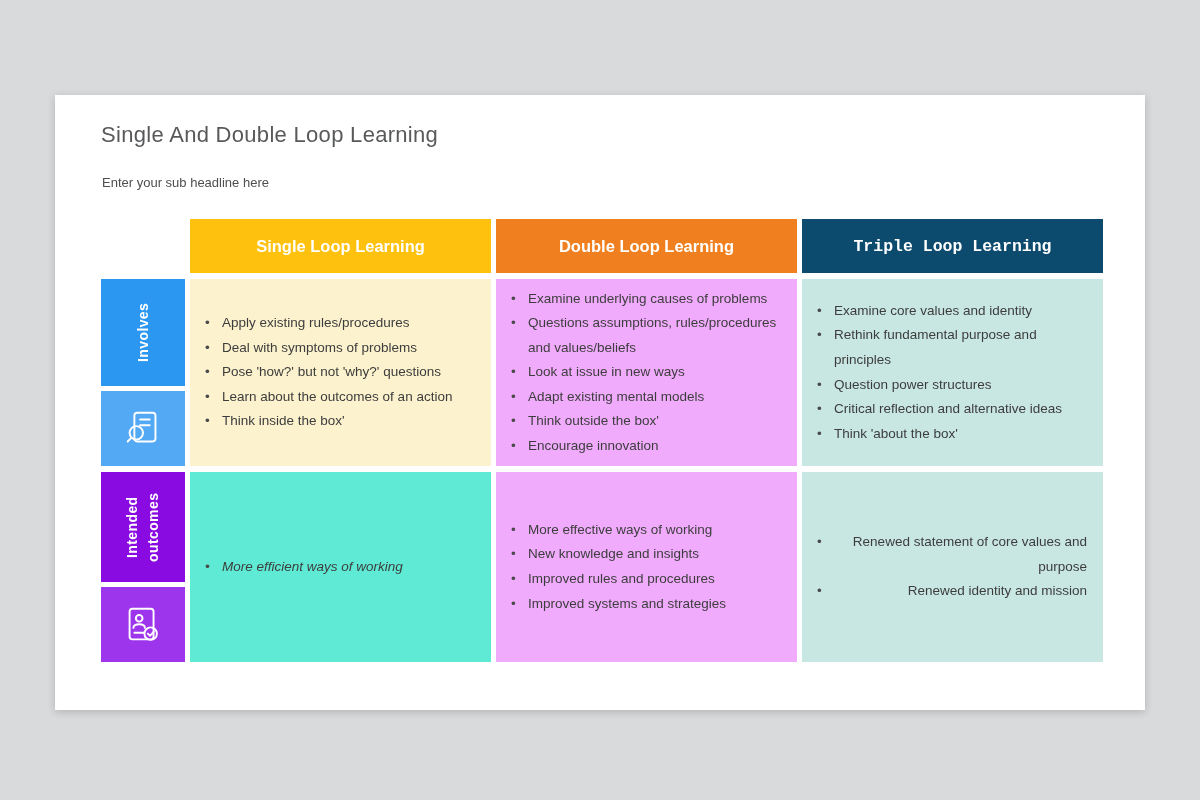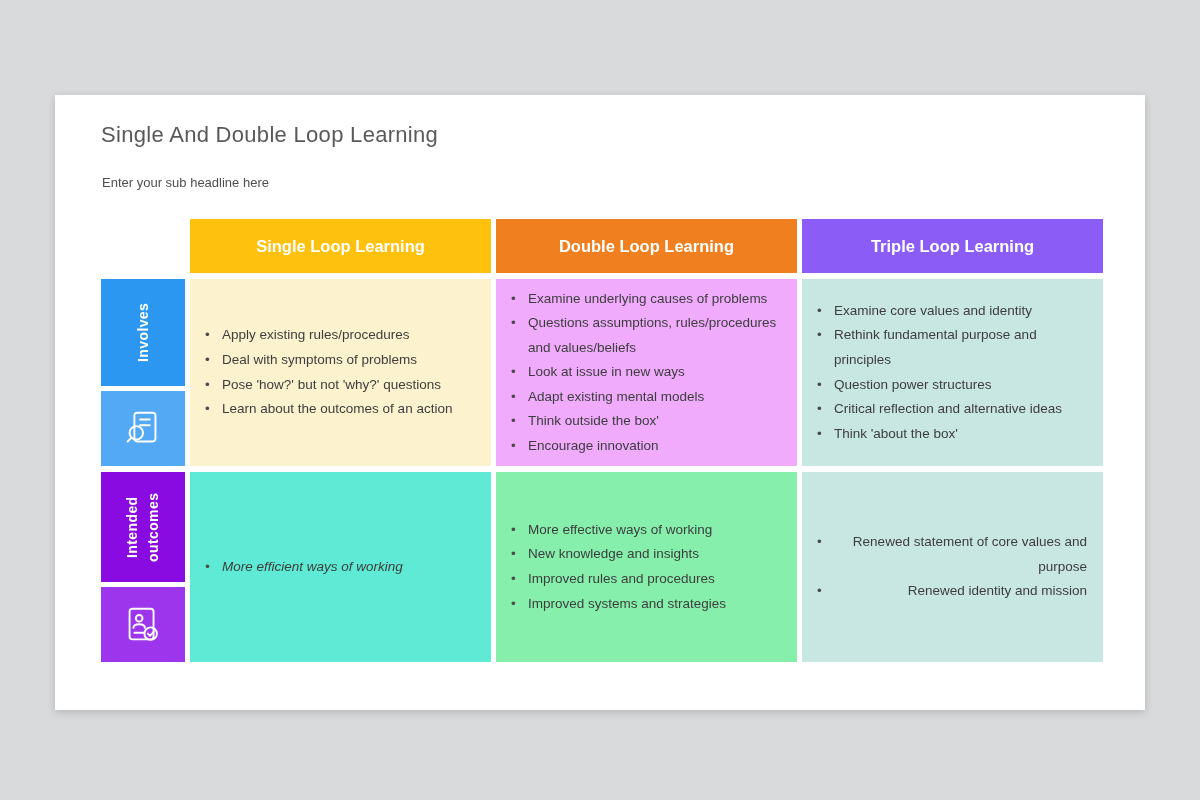--- a/index.html
+++ b/index.html
@@ -104,40 +104,41 @@
 <div class="slide">
 
   <div class="title">Single And Double Loop Learning</div>
   <div class="subtitle">Enter your sub headline here</div>
 
   <div class="grid">
 
     <div class="corner"></div>
     <div class="col-header" style="background: rgb(254, 193, 13);">Single Loop Learning</div>
     <div class="col-header" style="background: rgb(240, 128, 31);">Double Loop Learning</div>
-    <div class="col-header" style="background: #8b5cf6;">Triple Loop Learning</div>
+    <div class="col-header" style="background: #0c4a6e; font-family: Liberation Mono, monospace;">Triple Loop Learning</div>
 
     <div class="row-label">
       <div class="label-text" style="background: rgb(43, 151, 241);">Involves</div>
       <div class="label-icon" style="background: rgb(84, 169, 245);">
         <svg width="46" height="46" viewBox="0 0 48 48" fill="none" stroke="#ffffff" stroke-width="2" stroke-linecap="round" stroke-linejoin="round">
           <rect x="15" y="7" width="22" height="30" rx="3"></rect>
           <line x1="21" y1="14" x2="31" y2="14"></line>
           <line x1="21" y1="20" x2="31" y2="20"></line>
           <circle cx="17" cy="28" r="7"></circle>
           <line x1="12" y1="33" x2="8" y2="37"></line>
         </svg>
       </div>
     </div>
     <div class="cell" style="background: rgb(252, 242, 206);">
         <ul>
           <li>Apply existing rules/procedures</li>
           <li>Deal with symptoms of problems</li>
           <li>Pose 'how?' but not 'why?' questions</li>
           <li>Learn about the outcomes of an action</li>
+          <li>Think inside the box'</li>
         </ul>
       </div>
     <div class="cell" style="background: #f0abfc;">
         <ul>
           <li>Examine underlying causes of problems</li>
           <li>Questions assumptions, rules/procedures and values/beliefs</li>
           <li>Look at issue in new ways</li>
           <li>Adapt existing mental models</li>
           <li>Think outside the box'</li>
           <li>Encourage innovation</li>
@@ -164,21 +165,21 @@
           <circle cx="32" cy="33" r="6.5"></circle>
           <path d="M29 33 l2.3 2.3 l4 -4.3"></path>
         </svg>
       </div>
     </div>
     <div class="cell" style="background: #5eead4; font-style: italic;">
         <ul>
           <li>More efficient ways of working</li>
         </ul>
       </div>
-    <div class="cell" style="background: #86efac;">
+    <div class="cell" style="background: #f0abfc;">
         <ul>
           <li>More effective ways of working</li>
           <li>New knowledge and insights</li>
           <li>Improved rules and procedures</li>
           <li>Improved systems and strategies</li>
         </ul>
       </div>
     <div class="cell" style="background: rgb(200, 231, 227); text-align: right;">
         <ul>
           <li>Renewed statement of core values and purpose</li>

